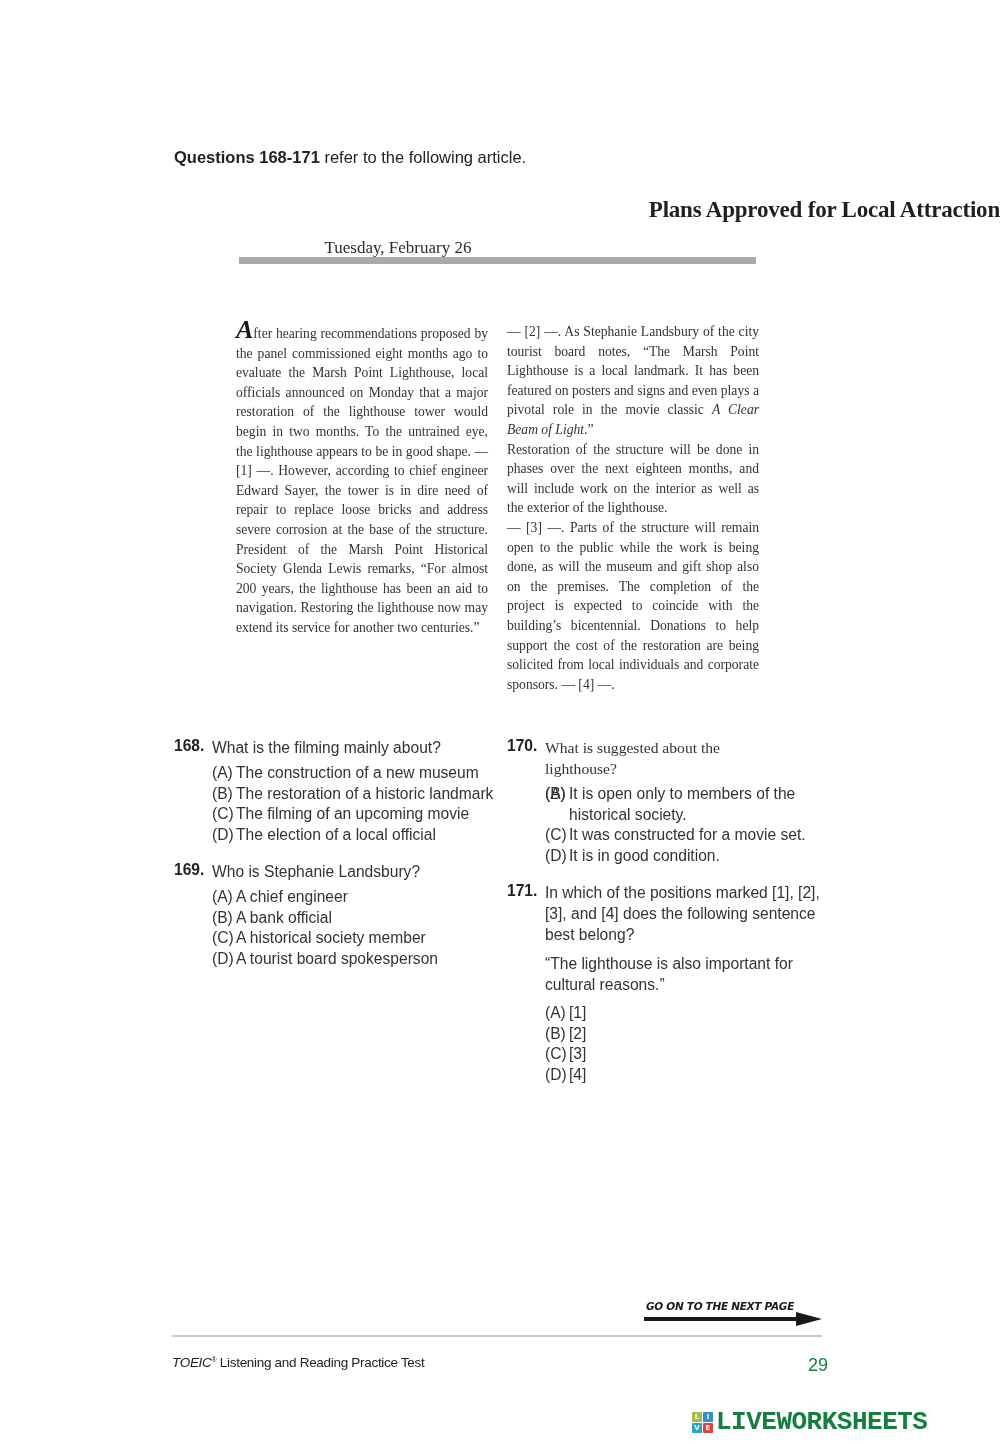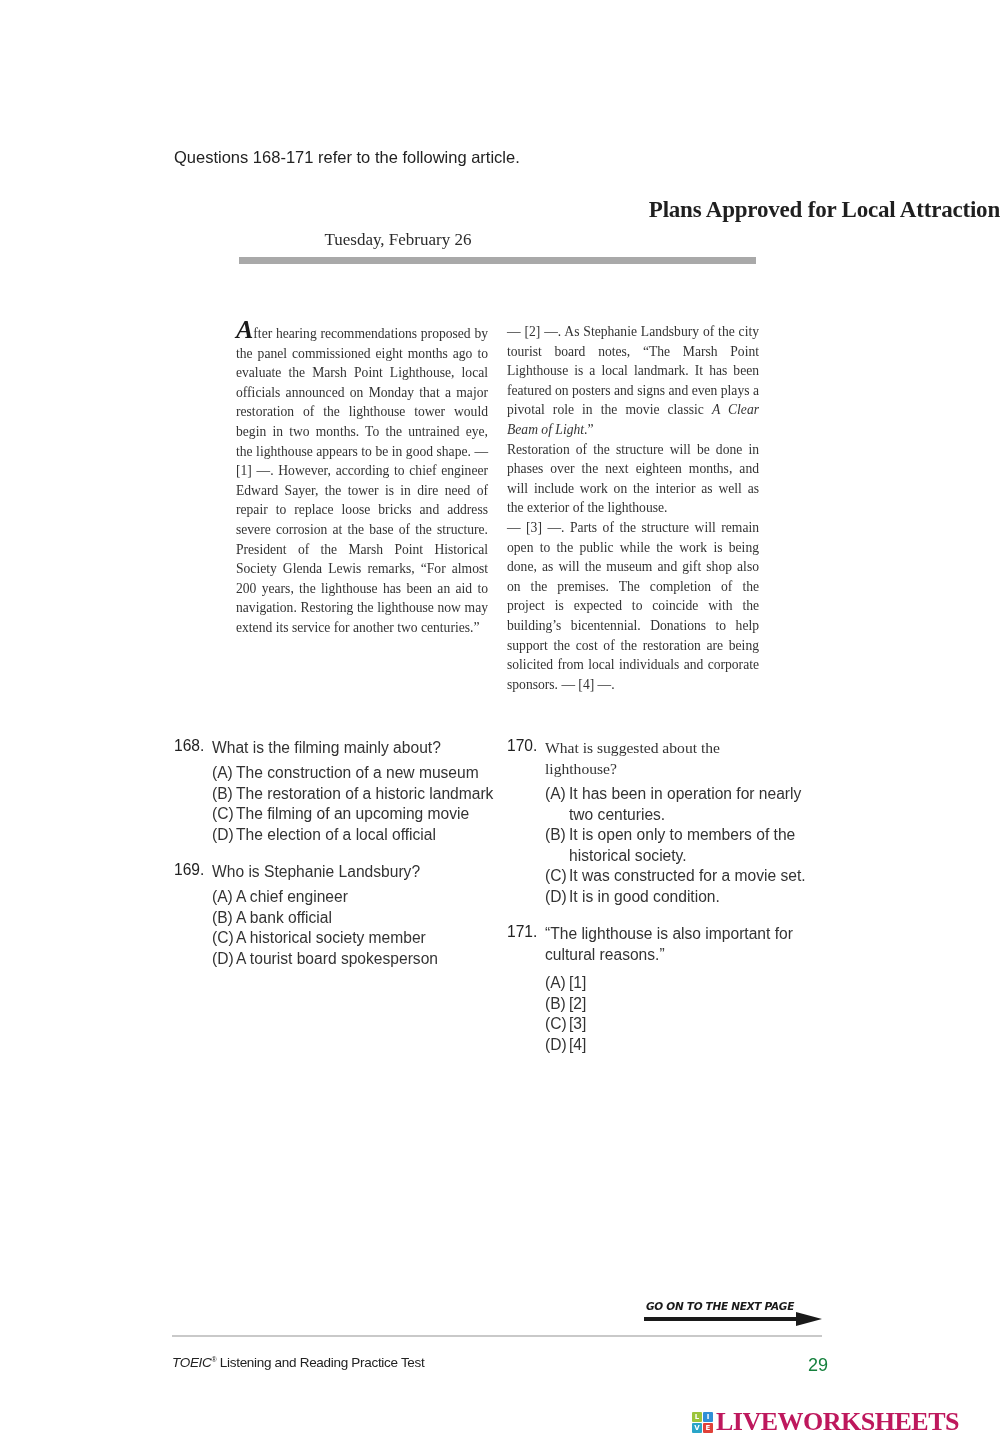--- a/index.html
+++ b/index.html
@@ -5,48 +5,48 @@
   html, body { margin: 0; padding: 0; }
   body {
     width: 1000px; height: 1443px; background: #ffffff;
     position: relative; overflow: hidden;
     font-family: "Liberation Sans", sans-serif; color: #2a2a2a;
   }
   .intro {
     position: absolute; left: 174px; top: 148px;
     font-size: 16.5px; color: #222;
   }
-  .intro b { font-weight: normal; }
+  .intro b { font-weight: bold; }
   .title {
     position: absolute; left: 0; width: 1000px; top: 197px; text-align: right;
     font-family: "Liberation Serif", serif; font-weight: bold; font-size: 23px; color: #1f1f1f;
     letter-spacing: -0.2px;
   }
   .date {
-    position: absolute; left: 0; width: 796px; top: 230px; text-align: center;
+    position: absolute; left: 0; width: 796px; top: 238px; text-align: center;
     font-family: "Liberation Serif", serif; font-size: 17px; color: #2b2b2b;
   }
   .rule {
     position: absolute; left: 239px; top: 257px; width: 517px; height: 7px; background: #a9a9a9;
   }
   .col {
     position: absolute; top: 288px; width: 252px;
     font-family: "Liberation Serif", serif; font-size: 13.6px; line-height: 19.6px;
     color: #333; text-align: justify; margin-top: 34px;
   }
   .col.left { left: 236px; }
   .col.right { left: 507px; }
   .col p { margin: 0; }
   .dropcap {
     font-family: "Liberation Serif", serif; font-style: italic; font-weight: bold;
     font-size: 26px; line-height: 16px; color: #1a1a1a;
   }
   .qcol { position: absolute; font-size: 15.6px; color: #333; }
   .q { position: relative; margin-bottom: 12px; }
-  .qnum { position: absolute; left: 0; top: 0; font-weight: normal; color: #222; }
+  .qnum { position: absolute; left: 0; top: 0; font-weight: bold; color: #222; }
   .qtext { margin-left: 38px; line-height: 21px; }
   .opts { margin-left: 38px; margin-top: 5px; }
   .opt { position: relative; padding-left: 24px; line-height: 20.5px; }
   .opt .lbl { position: absolute; left: 0; top: 0; }
   .quote { margin-left: 38px; margin-top: 8px; margin-bottom: 8px; line-height: 21px; }
   .next {
     position: absolute; left: 646px; top: 1300px;
     font-family: "DejaVu Sans", sans-serif; font-weight: bold; font-style: italic;
     font-size: 10.5px; letter-spacing: -0.3px; color: #1a1a1a;
   }
@@ -59,22 +59,22 @@
   .footer-title i { font-style: italic; }
   .footer-title sup { font-size: 7px; }
   .pagenum { position: absolute; left: 808px; top: 1355px; font-size: 18px; color: #15803d; }
   .logo { position: absolute; left: 692px; top: 1407px; display: flex; align-items: center; }
   .tiles { display: grid; grid-template-columns: 10px 10px; grid-template-rows: 10px 10px; gap: 1px; margin-right: 3px; }
   .tile {
     font-family: "DejaVu Sans", sans-serif; font-weight: bold; font-size: 7px; color: #fff;
     display: flex; align-items: center; justify-content: center; border-radius: 1px;
   }
   .logo-text {
-    font-family: Liberation Serif, serif; font-weight: bold; font-size: 26px;
-    color: #be185d; letter-spacing: -0.5px; line-height: 30px;
+    font-family: Liberation Mono, monospace; font-weight: bold; font-size: 26px;
+    color: #15803d; letter-spacing: -0.5px; line-height: 30px;
   }
 </style>
 </head>
 <body>
 
 <div class="intro">
   <b>Questions 168-171</b><span> refer to the following article.</span>
 </div>
 
 <div class="title">Plans Approved for Local Attraction</div>
@@ -112,28 +112,29 @@
       <div class="opt"><span class="lbl">(D)</span><span>A tourist board spokesperson</span></div>
     </div>
   </div>
 </div>
 
 <div class="qcol" style="left:507px; top:737px; width:320px;">
   <div class="q">
     <span class="qnum">170.</span>
     <div class="qtext" style="width:230px;font-family:Liberation Serif, serif;">What is suggested about the lighthouse?</div>
     <div class="opts">
-      <div class="opt"><span class="lbl">(A)</span><span>It has been in operation for nearly two centuries.</span></div>
+      <div class="opt"><span class="lbl">(A)</span></div>
       <div class="opt"><span class="lbl">(B)</span><span>It is open only to members of the historical society.</span></div>
       <div class="opt"><span class="lbl">(C)</span><span>It was constructed for a movie set.</span></div>
       <div class="opt"><span class="lbl">(D)</span><span>It is in good condition.</span></div>
     </div>
   </div>
   <div class="q" style="margin-top:16px;">
     <span class="qnum">171.</span>
+    <div class="qtext">In which of the positions marked [1], [2], [3], and [4] does the following sentence best belong?</div>
     <div class="quote">“The lighthouse is also important for cultural reasons.”</div>
     <div class="opts" style="margin-top:0;">
       <div class="opt"><span class="lbl">(A)</span><span>[1]</span></div>
       <div class="opt"><span class="lbl">(B)</span><span>[2]</span></div>
       <div class="opt"><span class="lbl">(C)</span><span>[3]</span></div>
       <div class="opt"><span class="lbl">(D)</span><span>[4]</span></div>
     </div>
   </div>
 </div>
 

